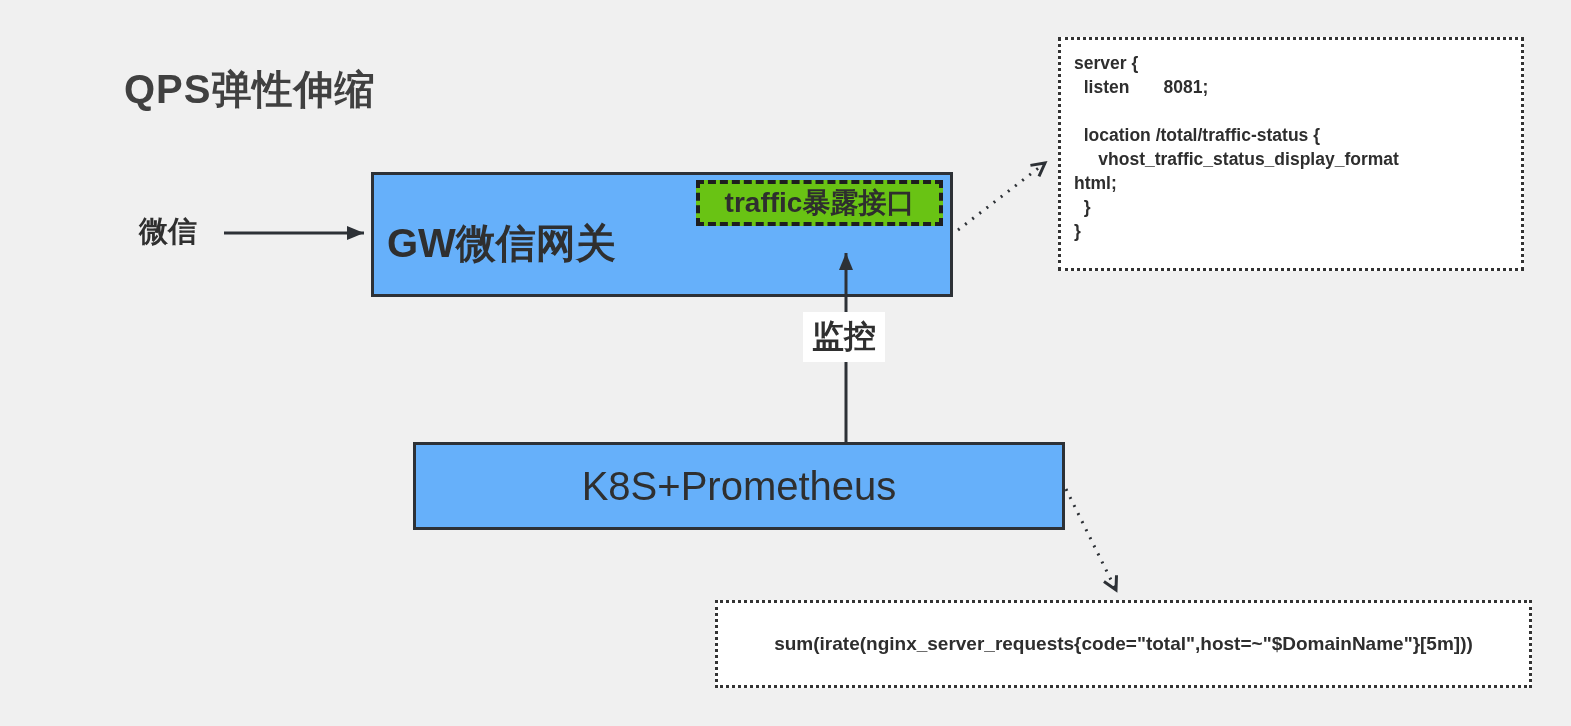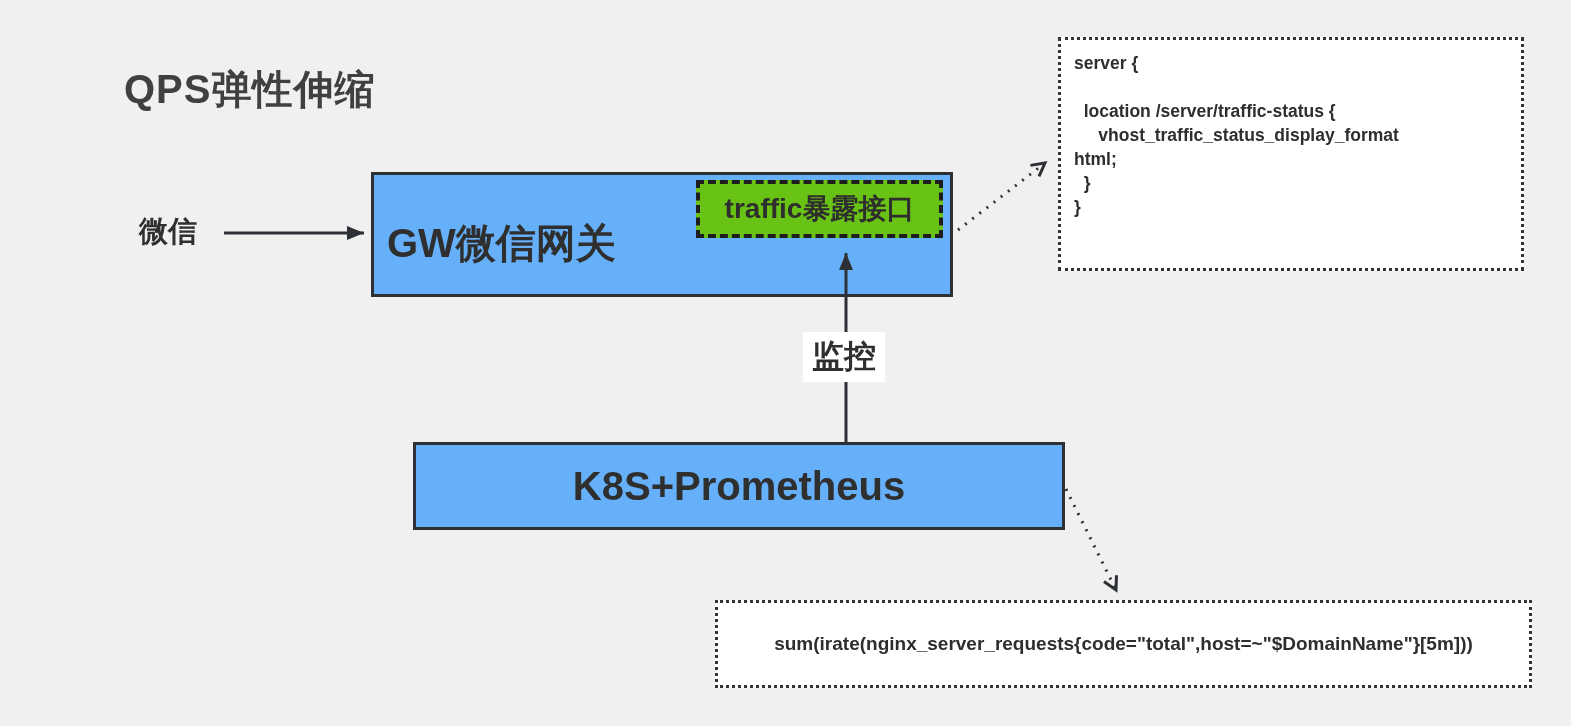--- a/index.html
+++ b/index.html
@@ -50,21 +50,21 @@
     font-weight: bold;
     color: #2f2f2f;
     padding-left: 13px;
     white-space: nowrap;
     margin-top: 18px;
   }
   .traffic-box {
     position: absolute;
     box-sizing: border-box;
     left: 322px; top: 5px;
-    width: 247px; height: 58px;
+    width: 247px; height: 46px;
     background: #69c314;
     border: 4px dashed #1e1e1e;
     display: flex;
     align-items: center;
     justify-content: center;
   }
   .traffic-label {
     font-size: 28px;
     font-weight: bold;
     color: #2e2e2e;
@@ -72,27 +72,27 @@
   }
   .k8s-box {
     left: 413px; top: 442px;
     width: 652px; height: 88px;
     display: flex;
     align-items: center;
     justify-content: center;
   }
   .k8s-label {
     font-size: 40px;
-    font-weight: bold;
+    font-weight: normal;
     color: #2f2f2f;
     white-space: nowrap;
   }
   .monitor-label {
     position: absolute;
-    left: 803px; top: 332px;
+    left: 803px; top: 312px;
     background: #ffffff;
     padding: 3px 9px;
     font-size: 32px;
     font-weight: bold;
     color: #2f2f2f;
     z-index: 3;
     white-space: nowrap;
   }
   .dotted-box {
     position: absolute;
@@ -152,22 +152,23 @@
   </div>
 
   <div class="node k8s-box">
     <span class="k8s-label">K8S+Prometheus</span>
   </div>
 
   <div class="monitor-label">监控</div>
 
   <div class="dotted-box nginx-config-box">
     <div class="code-line">server {</div>
+    <div class="code-line">  listen       8081;</div>
     <div class="code-line"></div>
-    <div class="code-line">  location /server/traffic-status {</div>
+    <div class="code-line">  location /total/traffic-status {</div>
     <div class="code-line">     vhost_traffic_status_display_format</div>
     <div class="code-line">html;</div>
     <div class="code-line">  }</div>
     <div class="code-line">}</div>
   </div>
 
   <div class="dotted-box promql-box">
     <span class="promql-text">sum(irate(nginx_server_requests{code="total",host=~"$DomainName"}[5m]))</span>
   </div>
 

